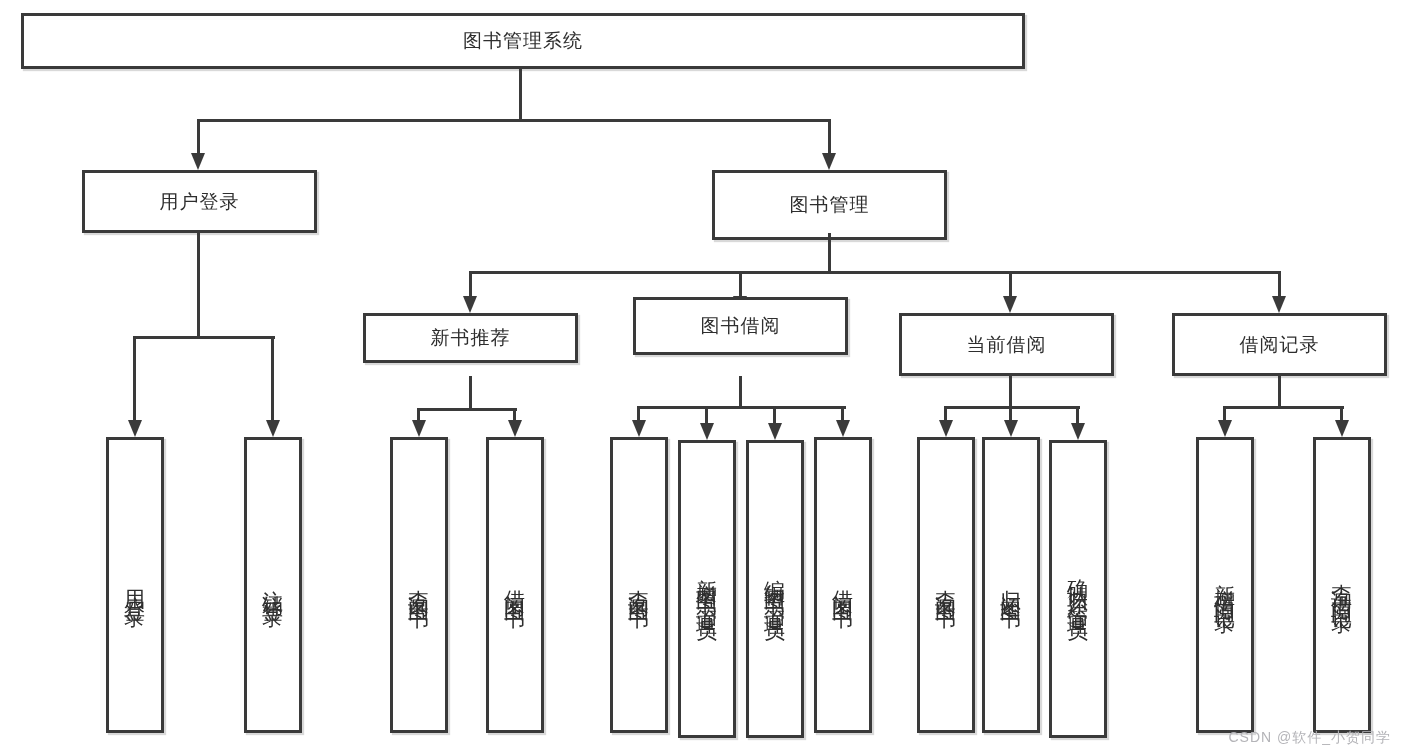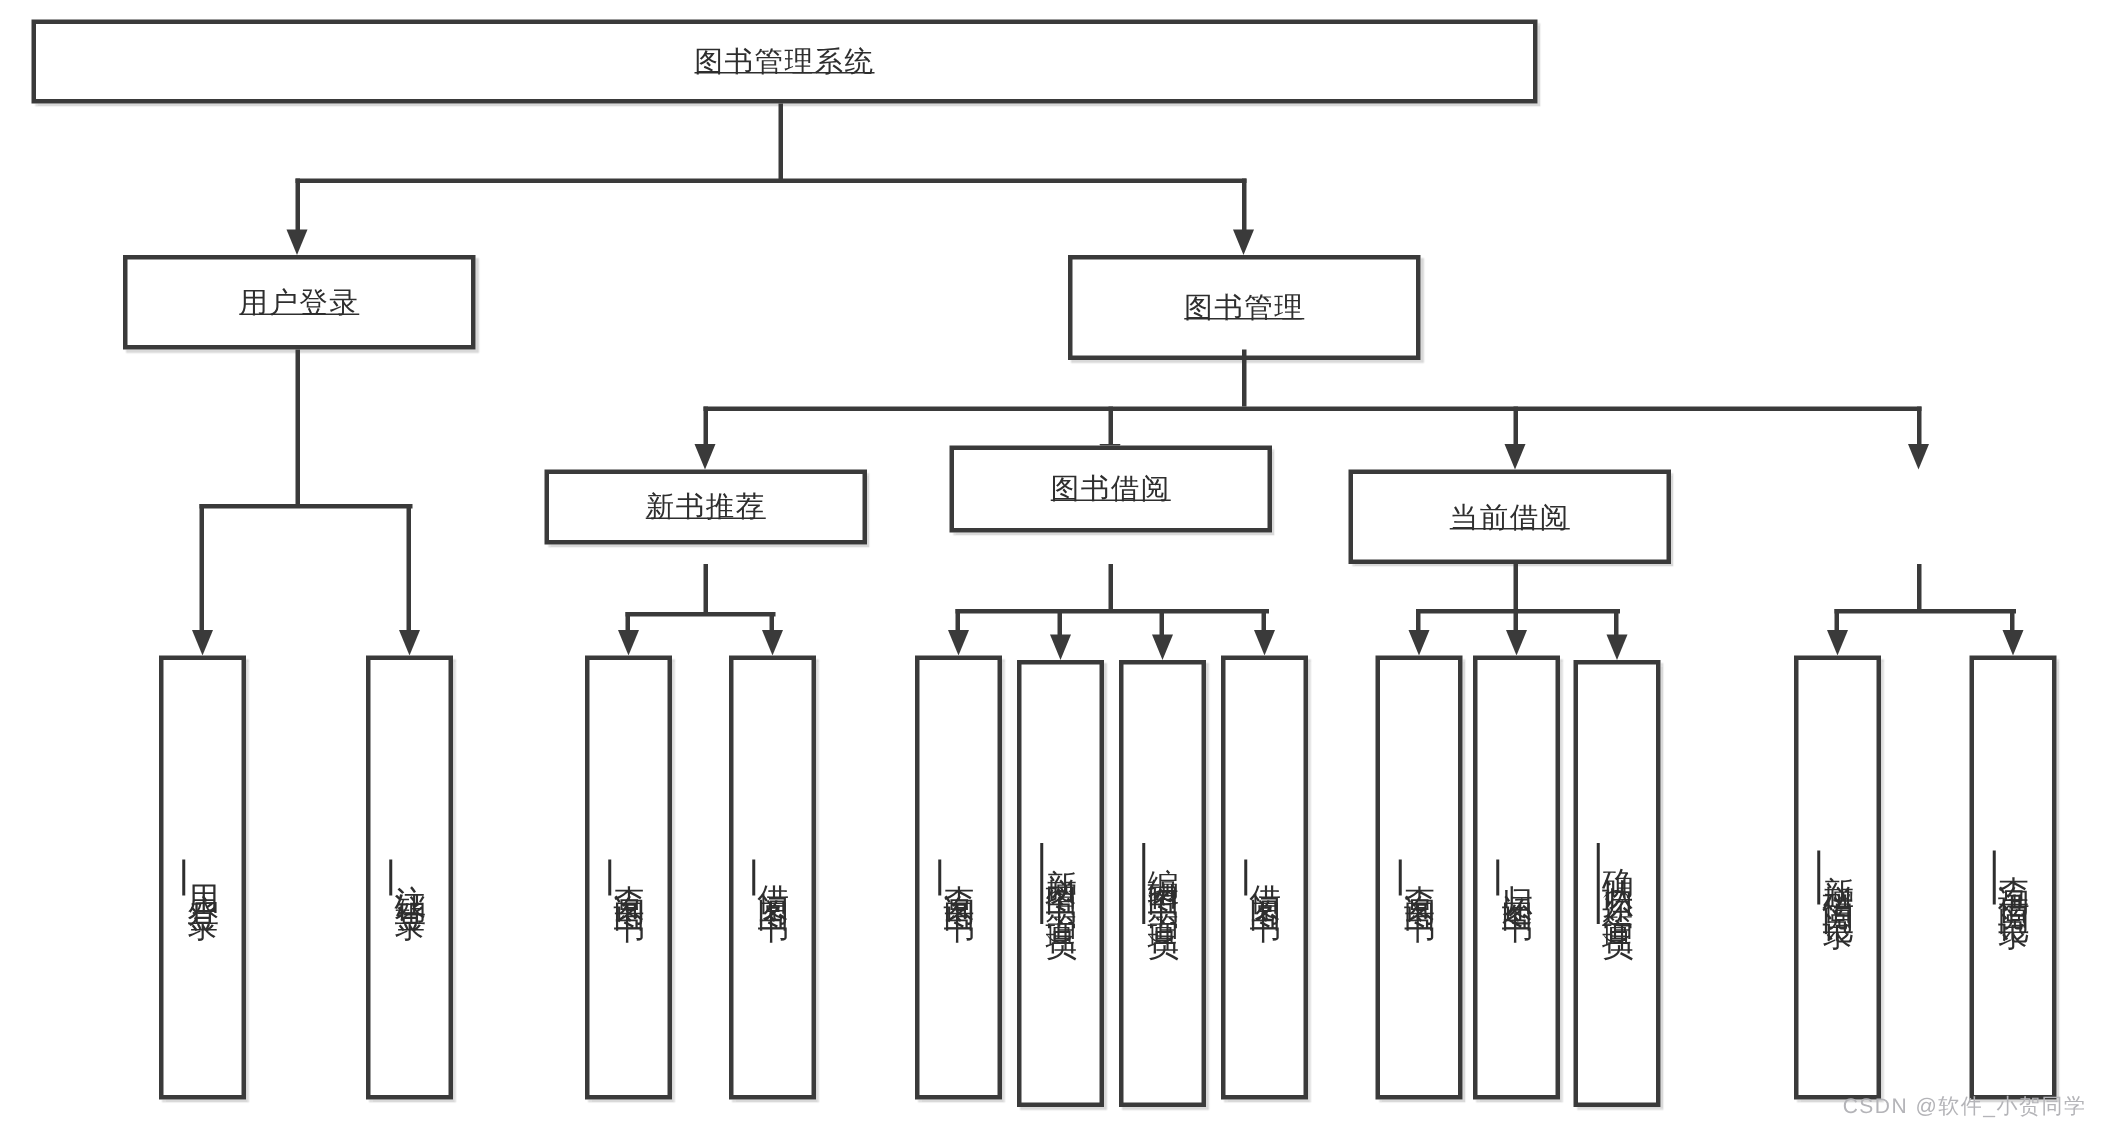--- a/index.html
+++ b/index.html
@@ -19,21 +19,20 @@
   }
   .box{
     position:absolute;
     box-sizing:border-box;
     background:var(--box-bg);
     border:3px solid var(--line);
     display:flex;
     align-items:center;
     justify-content:center;
     box-shadow:2px 2px 1px rgba(0,0,0,0.15);
-    text-decoration:underline;
   }
   .box.h span{
     font-size:19px;
     letter-spacing:1px;
     white-space:nowrap;
   }
   .box.v span{
     writing-mode:vertical-lr;
     text-orientation:mixed;
     font-size:21px;
@@ -105,20 +104,23 @@
 
   <div class="box h" style="left:363px;top:313px;width:215px;height:50px">
     <span>新书推荐</span>
   </div>
   <div class="box h" style="left:633px;top:297px;width:215px;height:58px">
     <span>图书借阅</span>
   </div>
   <div class="box h" style="left:899px;top:313px;width:215px;height:63px">
     <span>当前借阅</span>
   </div>
+  <div class="box h" style="left:1172px;top:313px;width:215px;height:63px">
+    <span>借阅记录</span>
+  </div>
 
   <div class="ln" style="left:469px;top:376px;width:3px;height:34px"></div>
   <div class="ln" style="left:417px;top:408px;width:100px;height:3px"></div>
   <div class="ln" style="left:417px;top:408px;width:3px;height:13px"></div>
   <div class="arrow" style="left:412px;top:420px"></div>
   <div class="ln" style="left:513px;top:408px;width:3px;height:13px"></div>
   <div class="arrow" style="left:508px;top:420px"></div>
 
   <div class="ln" style="left:739px;top:376px;width:3px;height:32px"></div>
   <div class="ln" style="left:637px;top:406px;width:209px;height:3px"></div>

